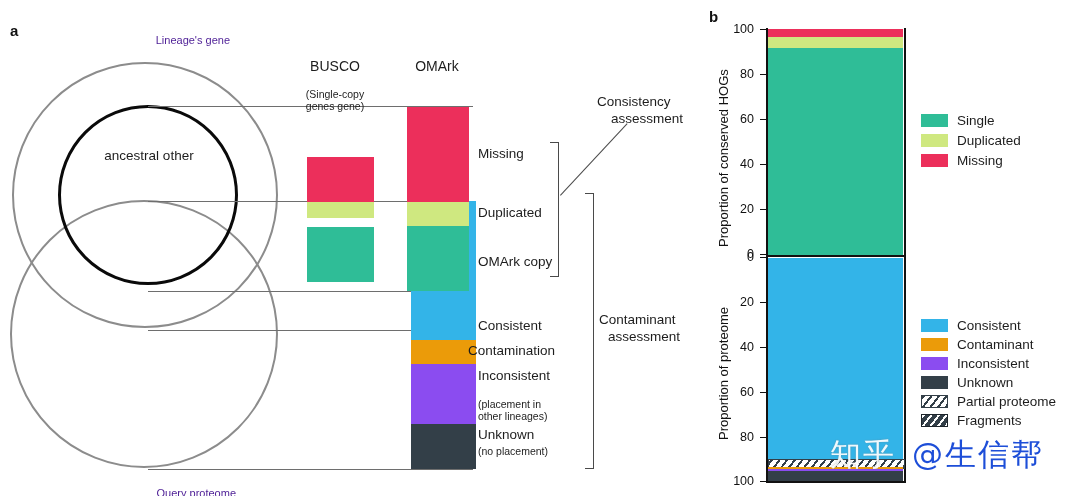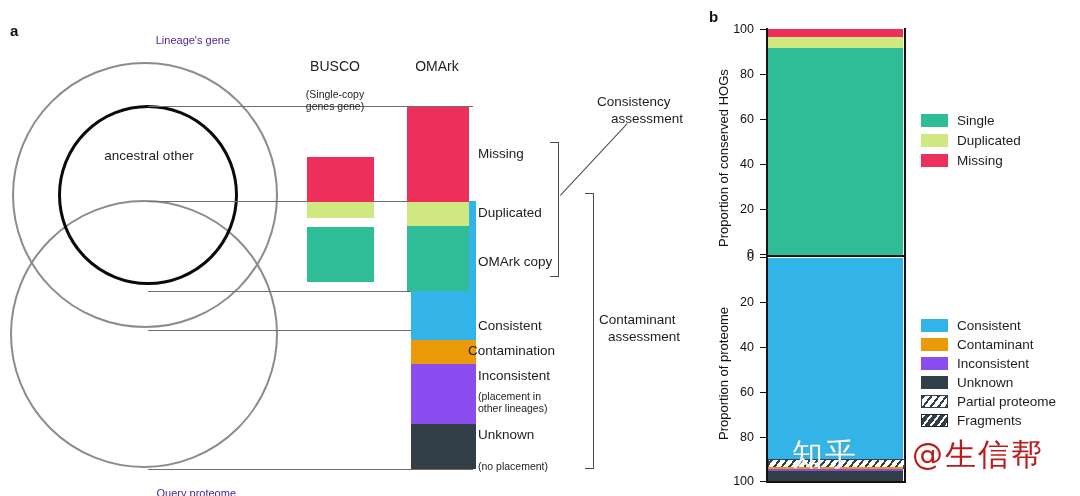--- a/index.html
+++ b/index.html
@@ -55,21 +55,21 @@
     background-image:repeating-linear-gradient(-52deg,#333f48 0 2px,#ffffff 2px 6px);
   }
   .hatch-frag{
     background:#333f48;border:1px solid #1c242a;
     background-image:repeating-linear-gradient(-52deg,#ffffff 0 2px,#333f48 2px 6px);
   }
 
   .watermark{position:absolute;color:#ffffff;opacity:.92;font-size:31px;
              font-family:"DejaVu Sans",sans-serif;letter-spacing:2px;
              text-shadow:0 0 2px rgba(120,120,120,.55);pointer-events:none;}
-  .watermark.grey{color:#b91c1c;text-shadow:none;opacity:1;}
+  .watermark.grey{color:#1d4ed8;text-shadow:none;opacity:1;}
 </style>
 </head>
 <body>
 
 <div class="fig">
 
   <div class="abs panel-letter" style="left:10px;top:22px;">a</div>
 
   <div class="circle c-pool" style="left:12px;top:62px;width:266px;height:266px;"></div>
   <div class="circle c-query" style="left:10px;top:200px;width:268px;height:268px;"></div>
@@ -115,26 +115,26 @@
   <div class="bar sw-dup" style="left:407px;top:202px;width:62px;height:24px;"></div>
   <div class="bar sw-single" style="left:407px;top:226px;width:62px;height:65px;"></div>
 
   <div class="abs txt" style="left:478px;top:146px;">Missing</div>
   <div class="abs txt" style="left:478px;top:205px;">Duplicated</div>
   <div class="abs txt" style="left:478px;top:254px;">OMArk copy</div>
   <div class="abs txt" style="left:478px;top:318px;">Consistent</div>
   <div class="abs txt" style="left:468px;top:343px;">Contamination</div>
   <div class="abs txt" style="left:478px;top:368px;">
     <div>Inconsistent</div>
-    <div class="txt-sm" style="margin-top:6px;">(placement in</div>
+    <div class="txt-sm" style="margin-top:14px;">(placement in</div>
     <div class="txt-sm">other lineages)</div>
   </div>
   <div class="abs txt" style="left:478px;top:427px;">
     <div>Unknown</div>
-    <div class="txt-sm" style="margin-top:17px;">(no placement)</div>
+    <div class="txt-sm" style="margin-top:2px;">(no placement)</div>
   </div>
 
   <div class="brk" style="left:550px;top:142px;height:135px;"></div>
   <div class="brk" style="left:585px;top:193px;height:276px;"></div>
 
   <div class="leader" style="left:560px;top:195px;width:98px;transform:rotate(-47deg);"></div>
 
   <div class="abs txt" style="left:597px;top:94px;line-height:1.25;">
     <div>Consistency</div>
     <div style="padding-left:14px;">assessment</div>
@@ -228,16 +228,16 @@
   </div>
   <div class="legend-item" style="left:921px;top:394px;">
     <span class="legend-key hatch-partial"></span>
     <span class="legend-lab">Partial proteome</span>
   </div>
   <div class="legend-item" style="left:921px;top:413px;">
     <span class="legend-key hatch-frag"></span>
     <span class="legend-lab">Fragments</span>
   </div>
 
-  <div class="watermark" style="left:792px;top:434px;">知乎</div>
+  <div class="watermark" style="left:830px;top:434px;">知乎</div>
   <div class="watermark grey" style="left:912px;top:434px;">@生信帮</div>
 
 </div>
 
 </body></html>

